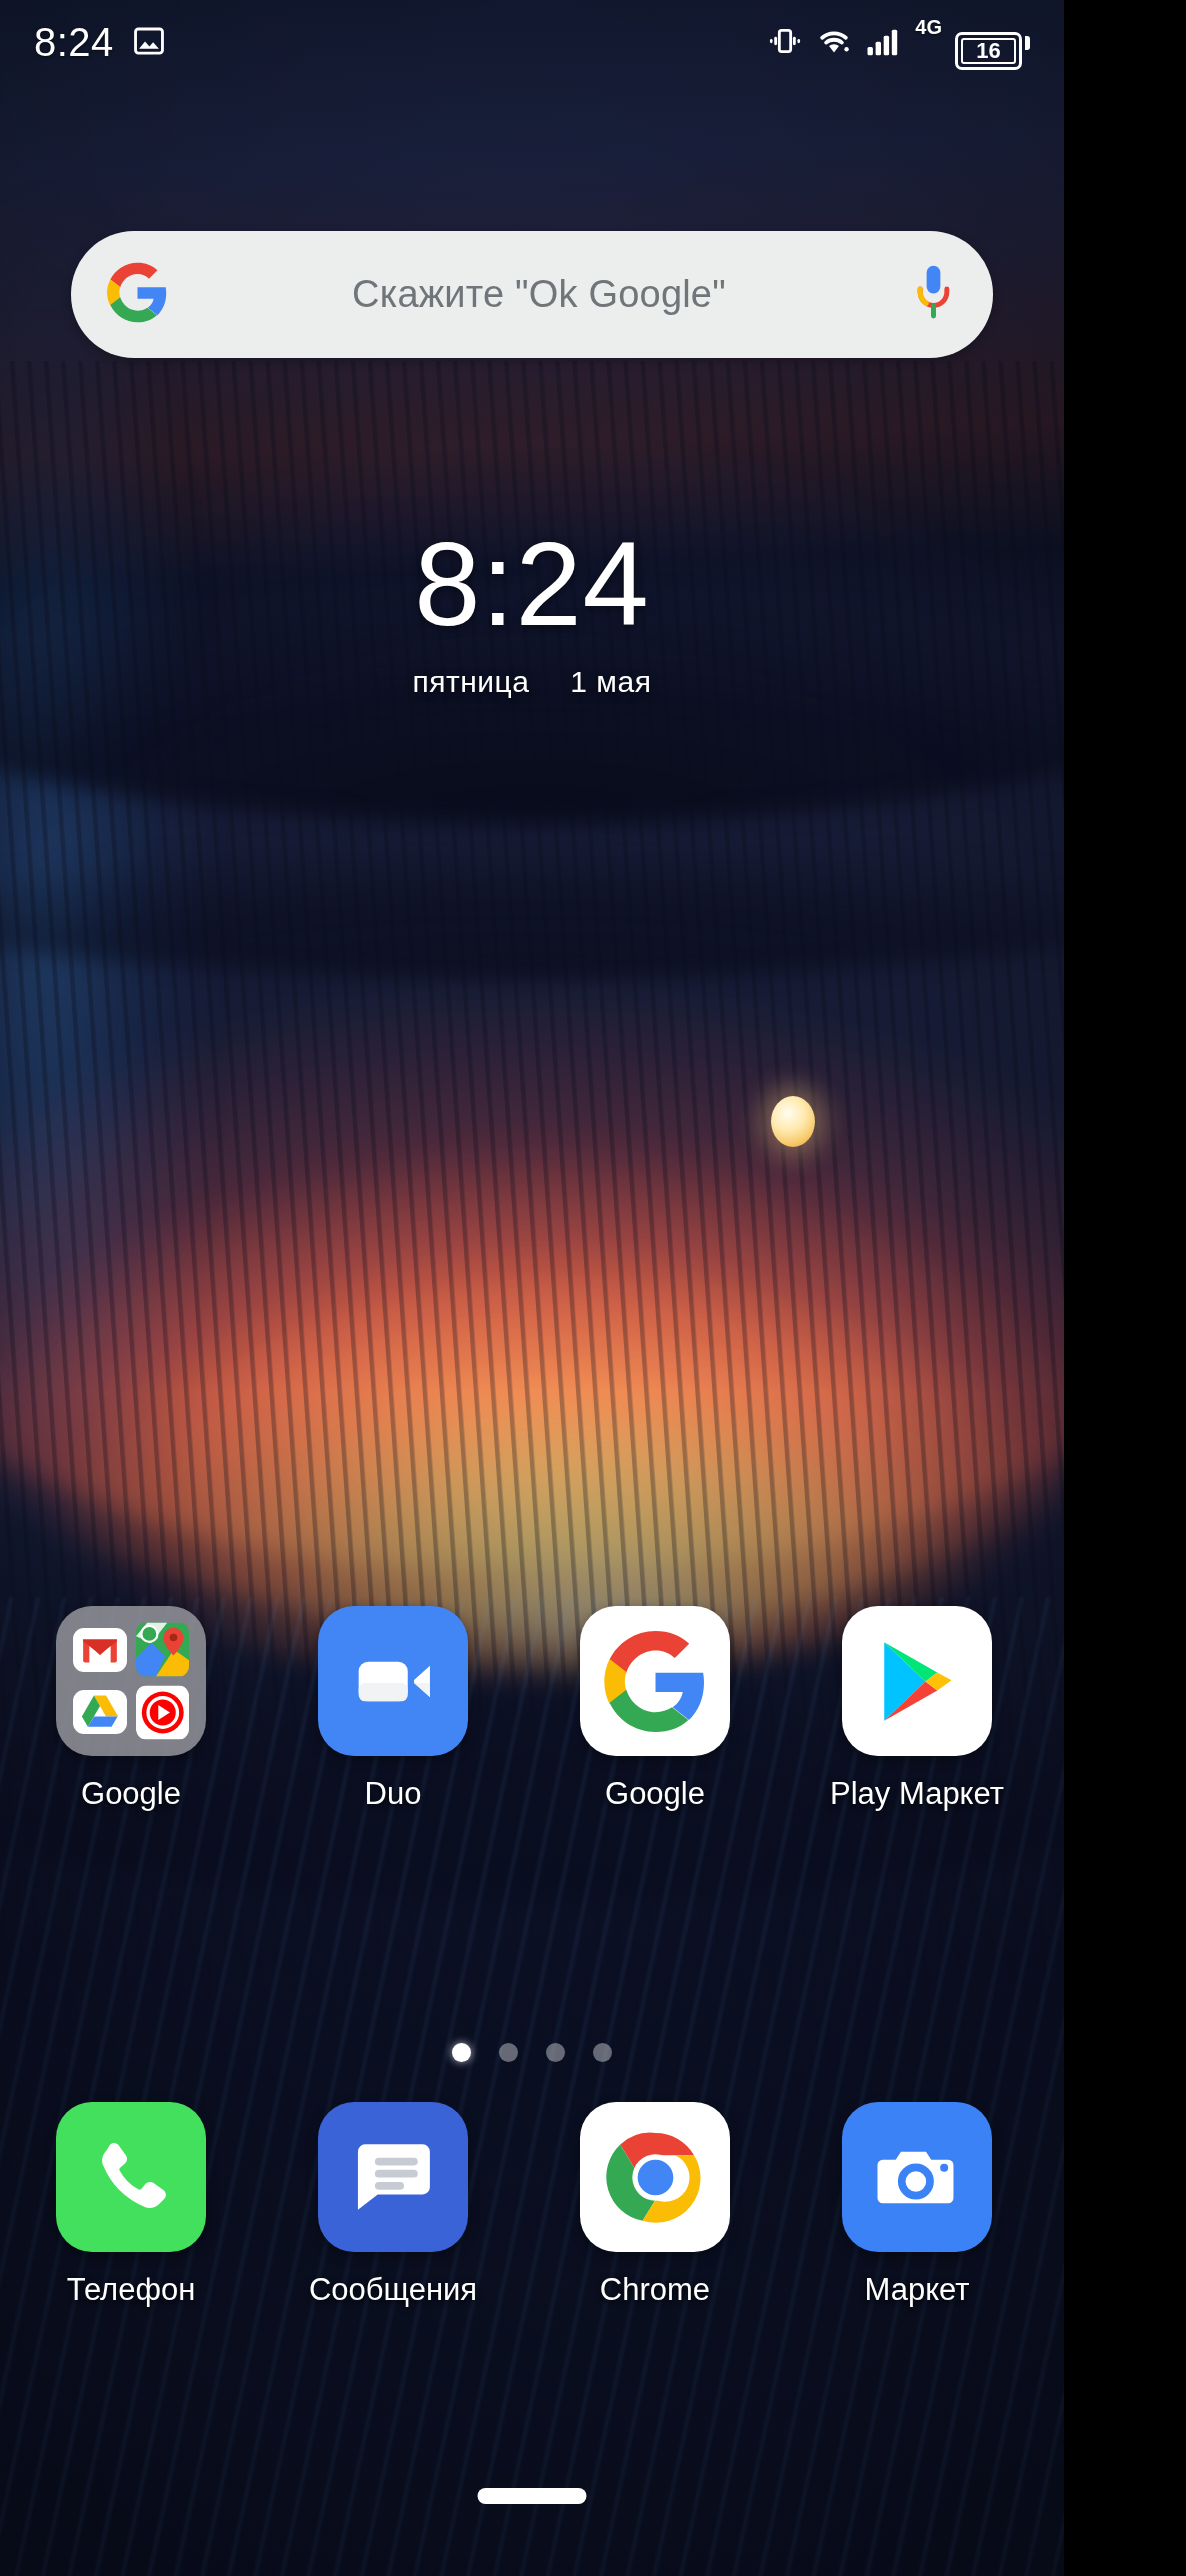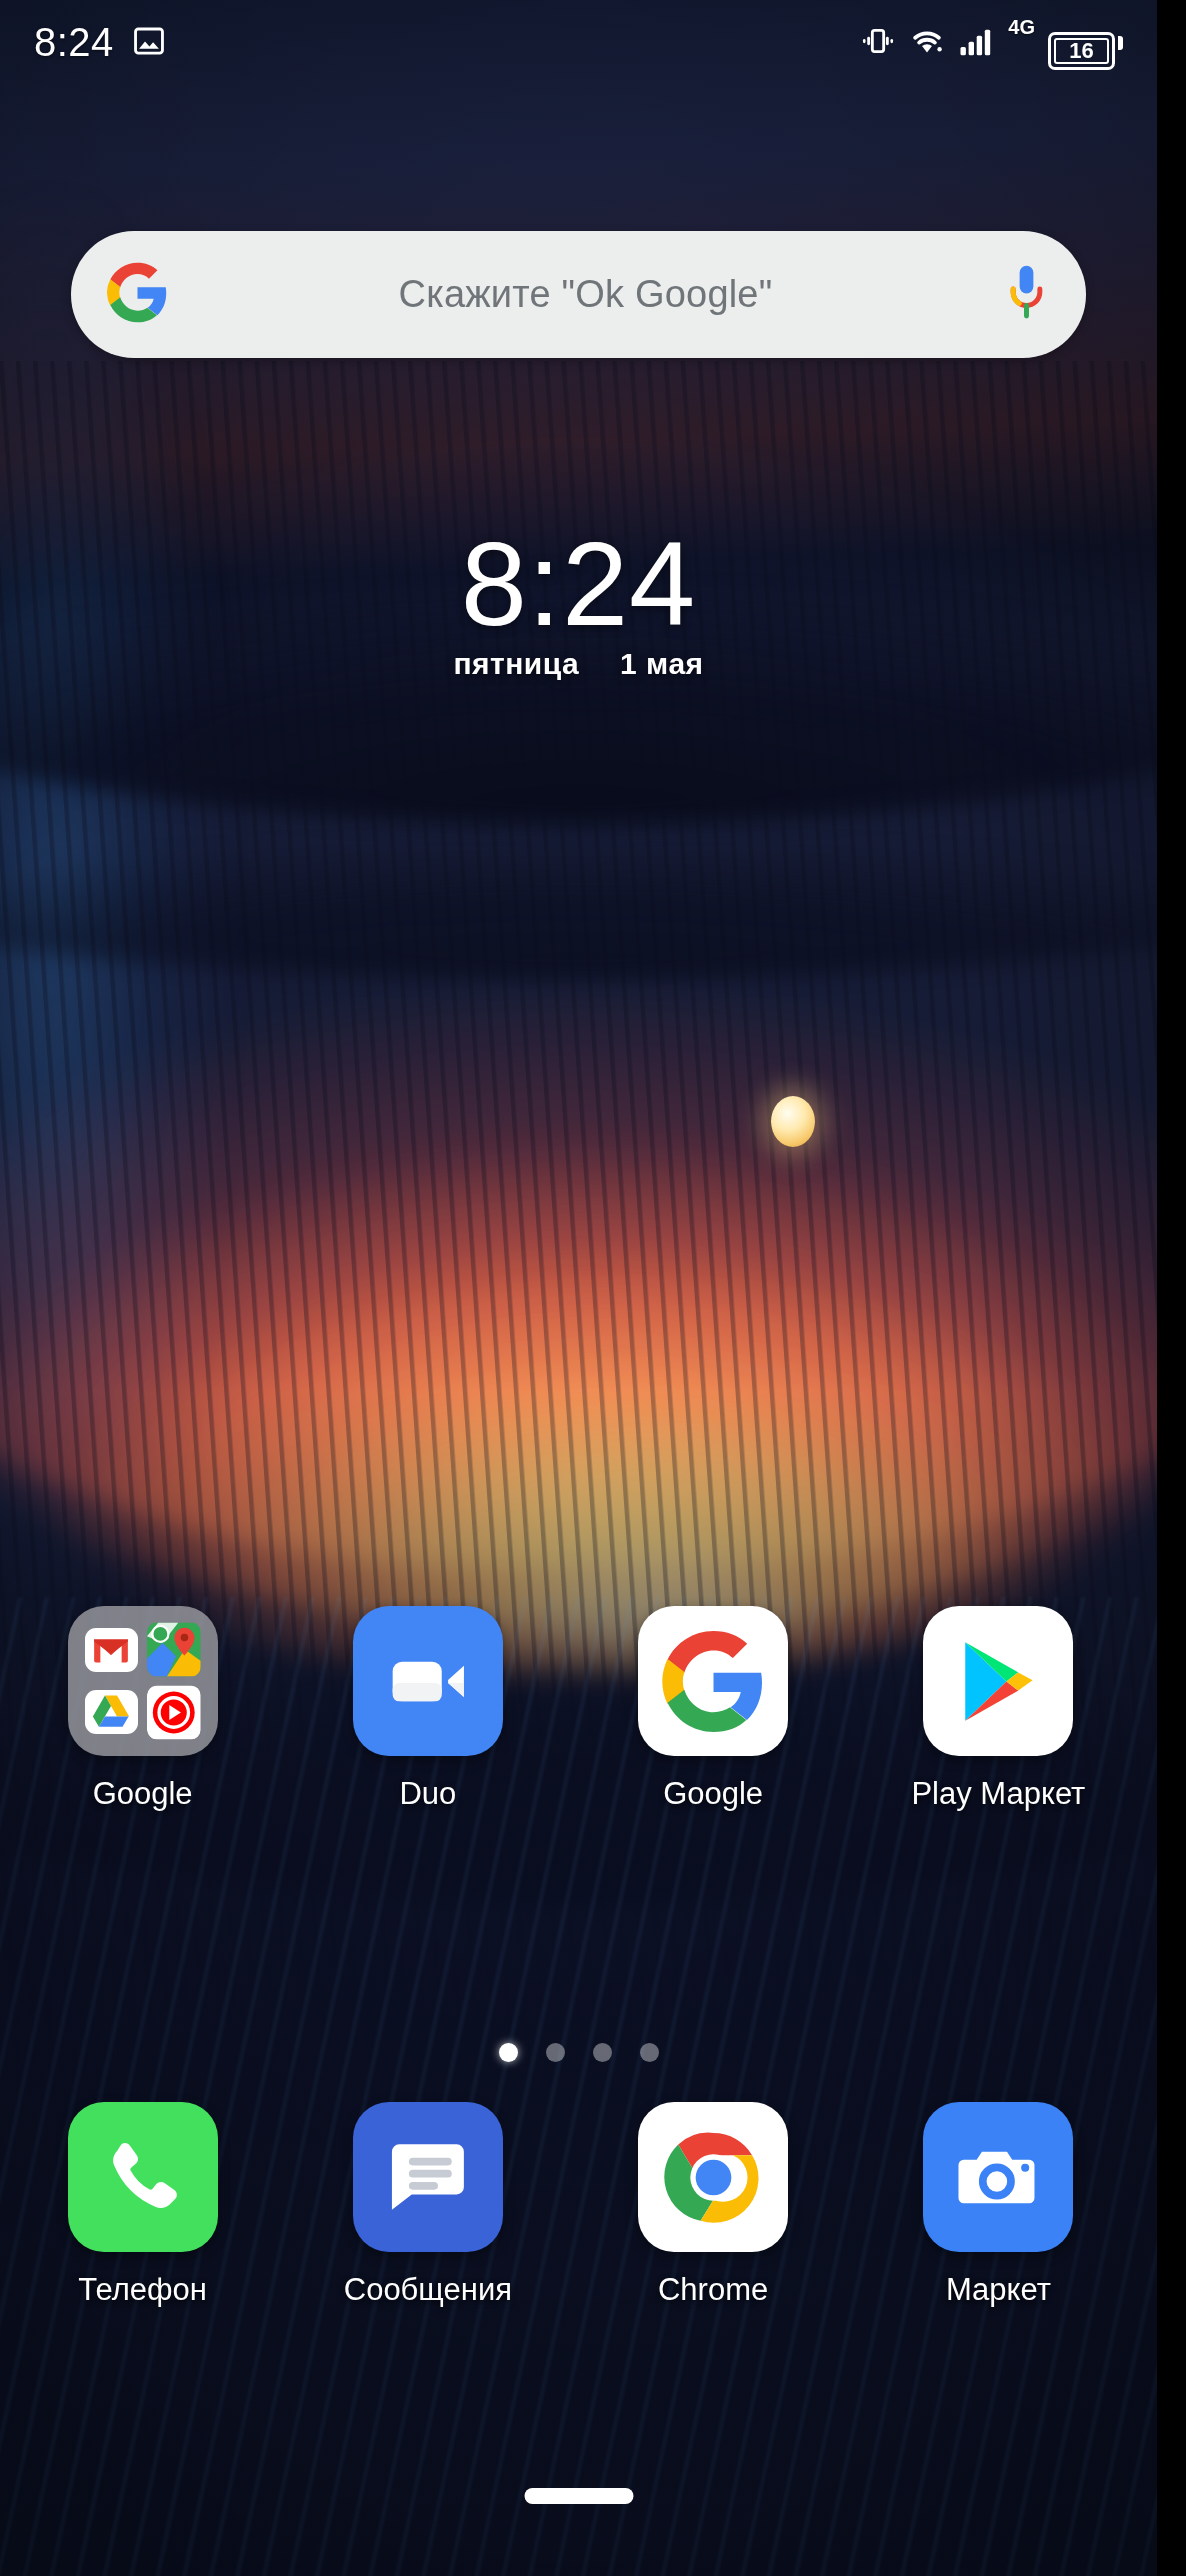--- a/index.html
+++ b/index.html
@@ -5,24 +5,25 @@
   html, body {
     margin: 0;
     padding: 0;
     background: #000;
   }
   body {
     font-family: "Liberation Sans", sans-serif;
   }
   .phone {
     position: relative;
-    width: 1157px;
+    width: 1057px;
     height: 2576px;
     overflow: hidden;
     background: #0b1020;
+    padding-left: 7px;
   }
 
   
   .wallpaper {
     position: absolute;
     inset: 0;
     background: #0a0f1e;
     overflow: hidden;
   }
   .wp-layer { position: absolute; inset: -10%; }
@@ -255,23 +256,23 @@
     z-index: 25;
   }
   .cw-time {
     font-size: 119px;
     font-weight: 300;
     line-height: 1;
     letter-spacing: 1px;
     text-shadow: 0 2px 10px rgba(0,0,0,.5);
   }
   .cw-date {
-    margin-top: 4px;
+    margin-top: 22px;
     font-size: 30px;
-    font-weight: 700;
+    font-weight: 400;
     letter-spacing: 0.5px;
     text-shadow: 0 2px 8px rgba(0,0,0,.6);
   }
   .cw-date span { margin: 0 16px; }
 
   
   .approw {
     position: absolute;
     left: 0; right: 16px;
     display: flex;

